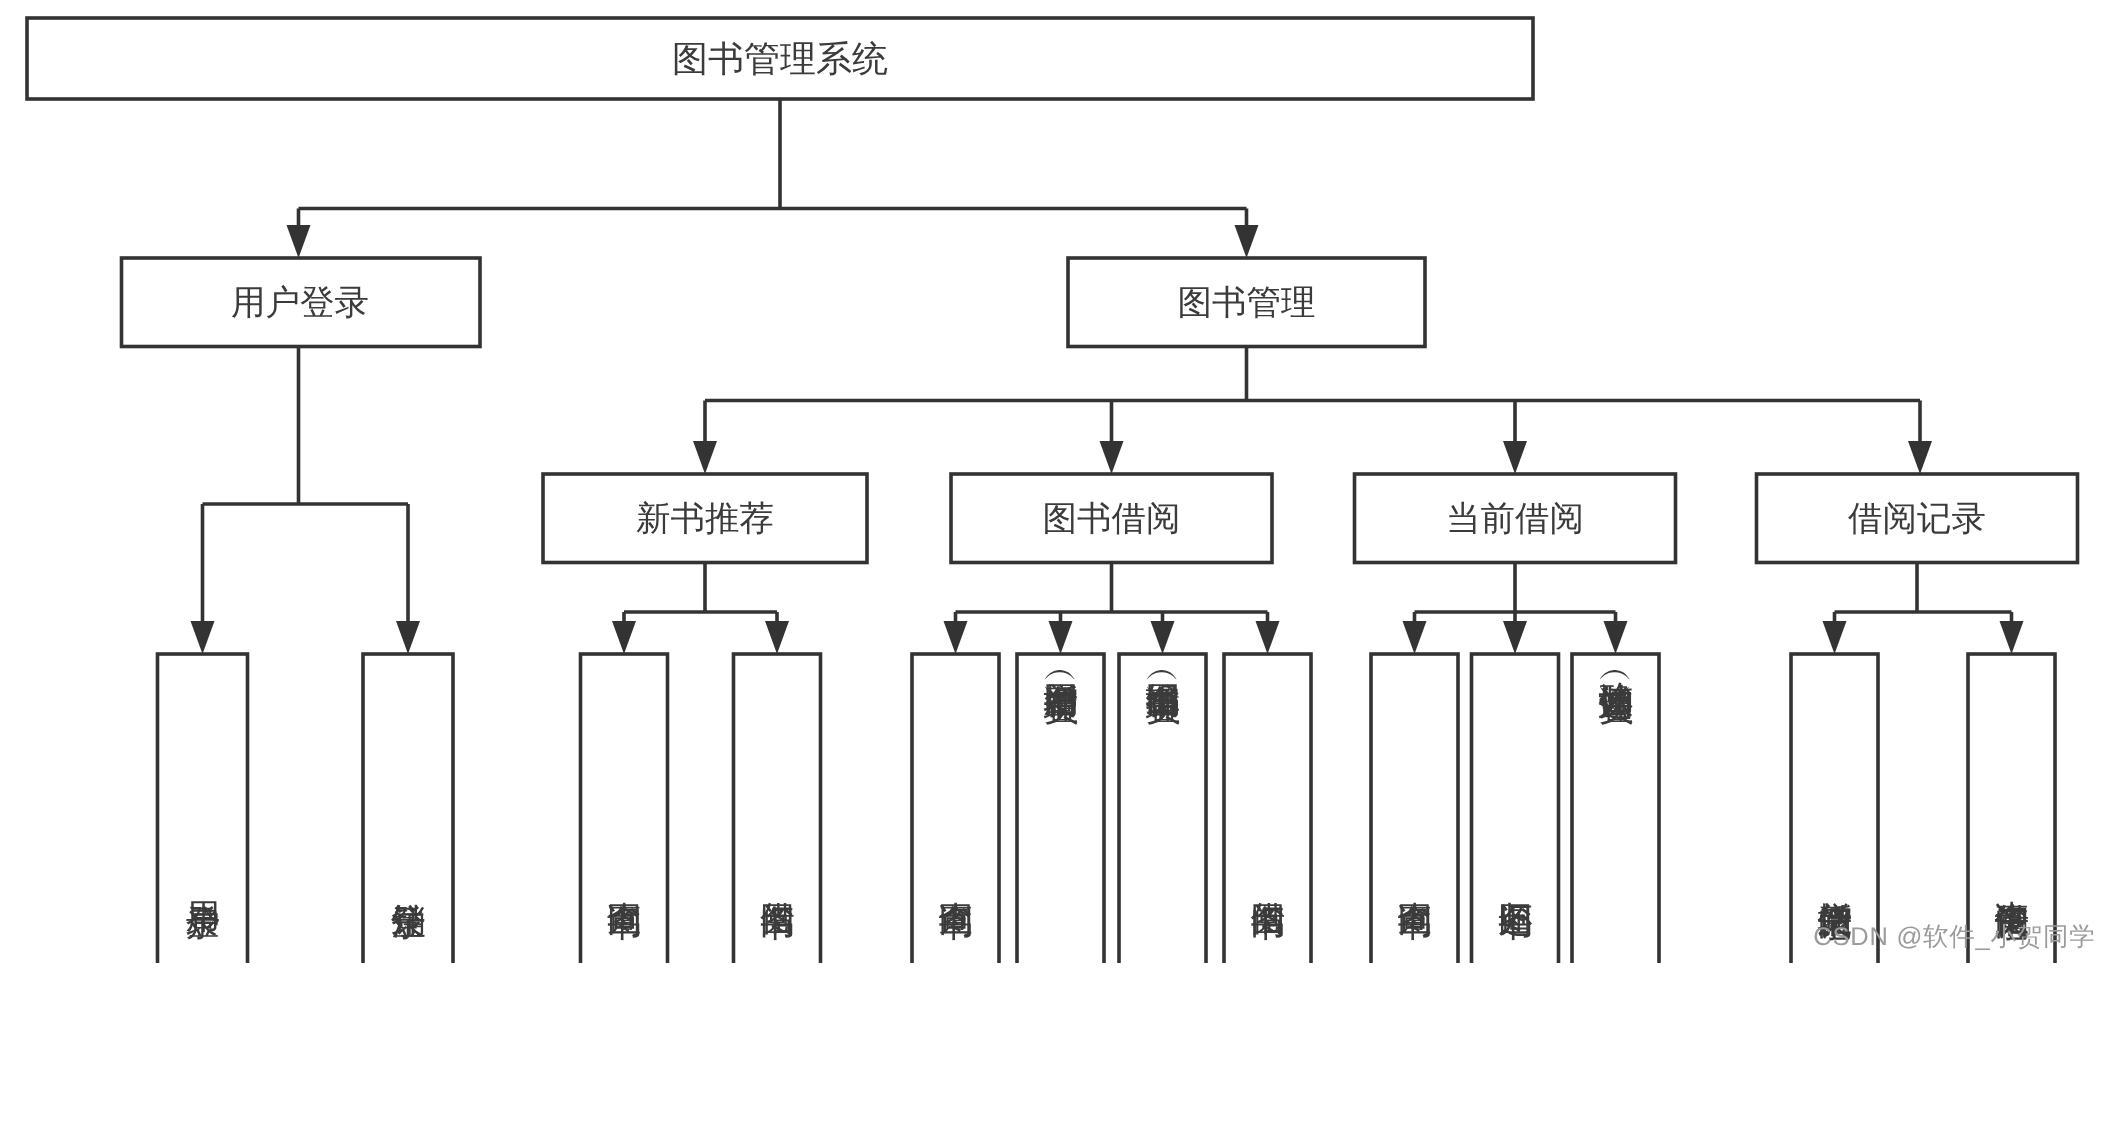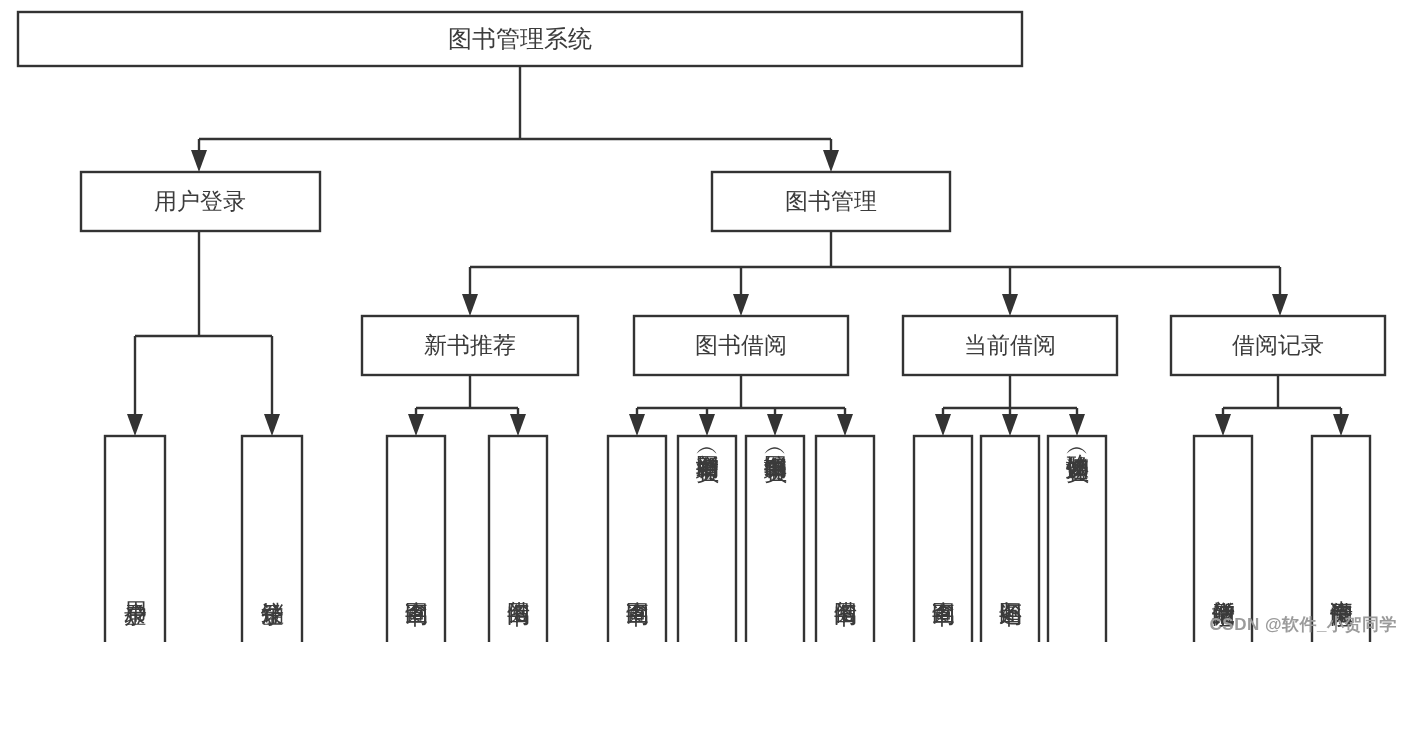--- a/index.html
+++ b/index.html
@@ -72,21 +72,20 @@
   }
   .watermark {
     position: absolute;
     right: 8px;
     bottom: 6px;
     font-family: "Liberation Sans", "DejaVu Sans", sans-serif;
     font-size: 17px;
     color: #9b9b9b;
     letter-spacing: 0.5px;
     white-space: nowrap;
-    font-weight: bold;
   }
 </style>
 </head>
 <body>
 
 <div id="diagram-root">
 
   <svg class="diagram-canvas" viewBox="0 0 1405 747">
 
     <g>

